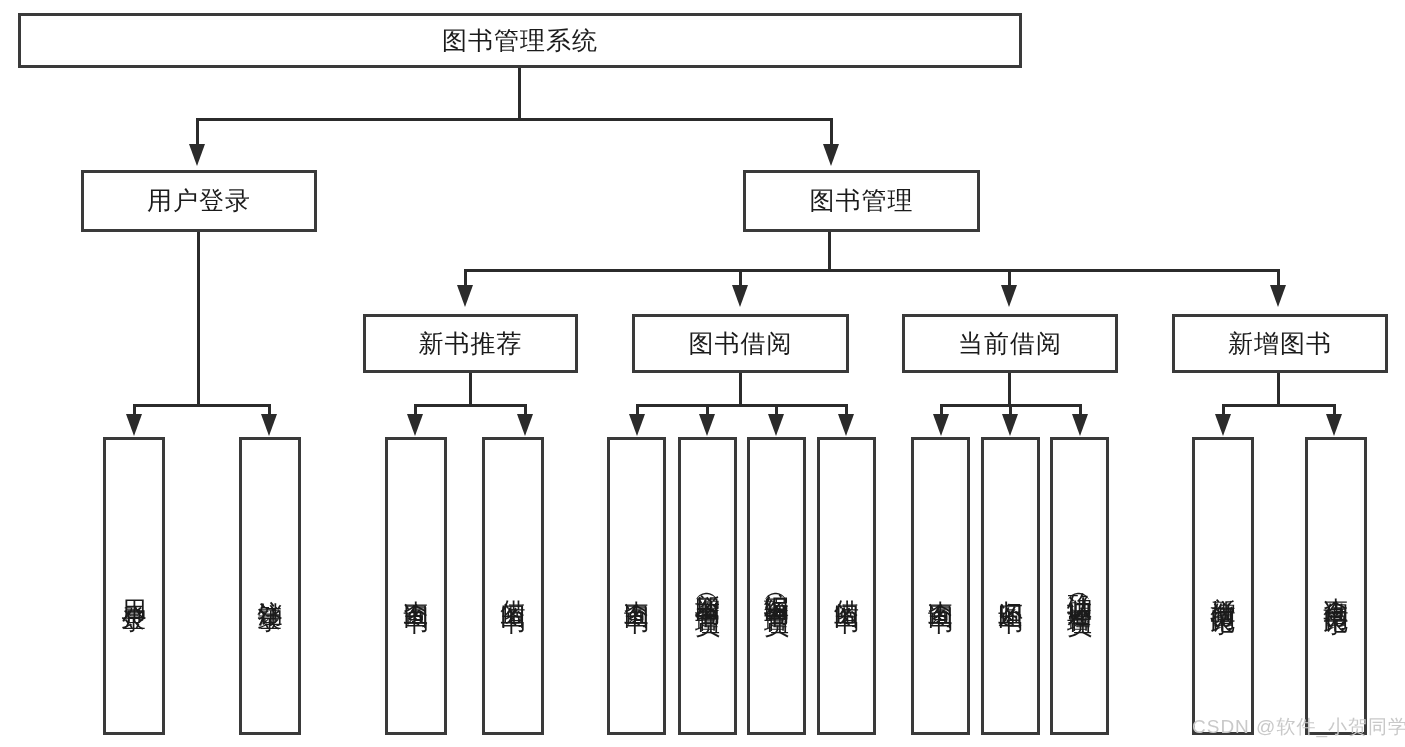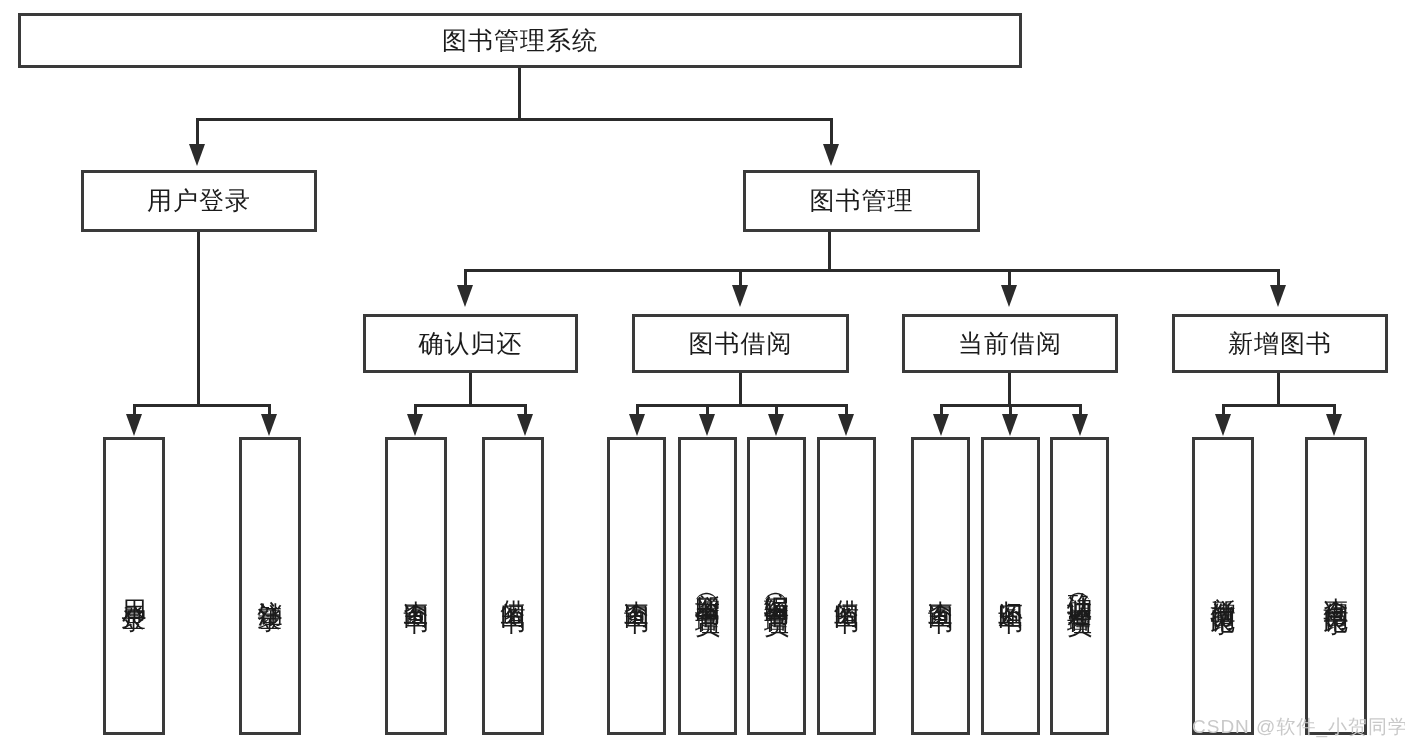--- a/index.html
+++ b/index.html
@@ -105,21 +105,21 @@
   <div class="edge v" style="left:464px; top:269px; width:3px; height:18px;"></div>
   <div class="arrow" style="left:457px; top:285px;"></div>
   <div class="edge v" style="left:739px; top:269px; width:3px; height:18px;"></div>
   <div class="arrow" style="left:732px; top:285px;"></div>
   <div class="edge v" style="left:1008px; top:269px; width:3px; height:18px;"></div>
   <div class="arrow" style="left:1001px; top:285px;"></div>
   <div class="edge v" style="left:1277px; top:269px; width:3px; height:18px;"></div>
   <div class="arrow" style="left:1270px; top:285px;"></div>
 
   <div class="node horiz" style="left:363px; top:314px; width:215px; height:59px;">
-    <span class="label">确认归还</span>
+    <span class="label">新书推荐</span>
   </div>
   <div class="node horiz" style="left:632px; top:314px; width:217px; height:59px;">
     <span class="label">图书借阅</span>
   </div>
   <div class="node horiz" style="left:902px; top:314px; width:216px; height:59px;">
     <span class="label">当前借阅</span>
   </div>
   <div class="node horiz" style="left:1172px; top:314px; width:216px; height:59px;">
     <span class="label">新增图书</span>
   </div>

